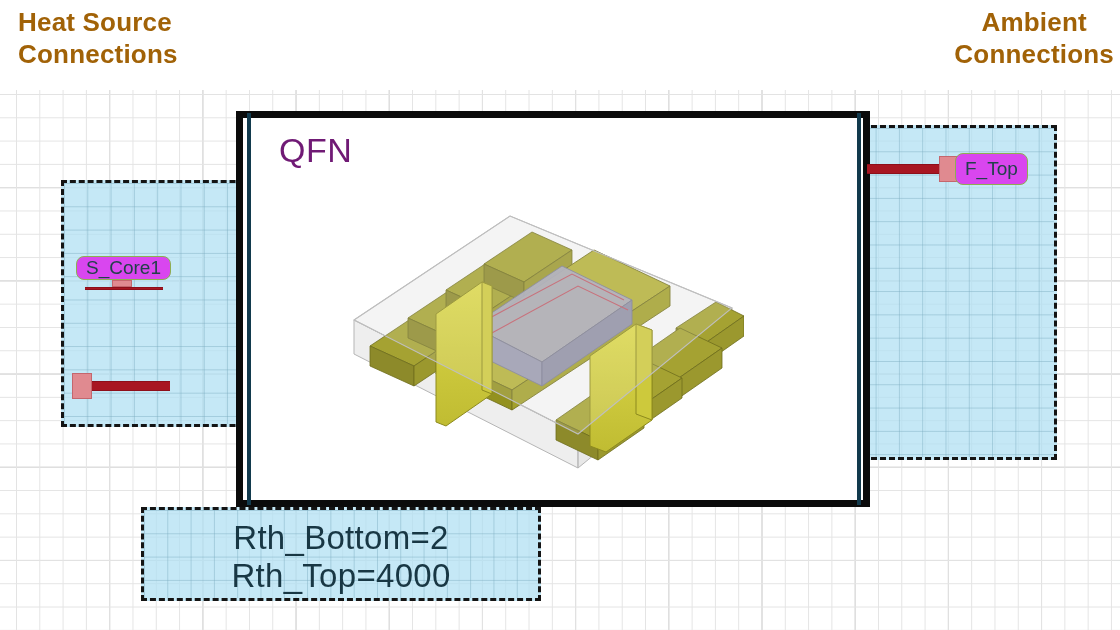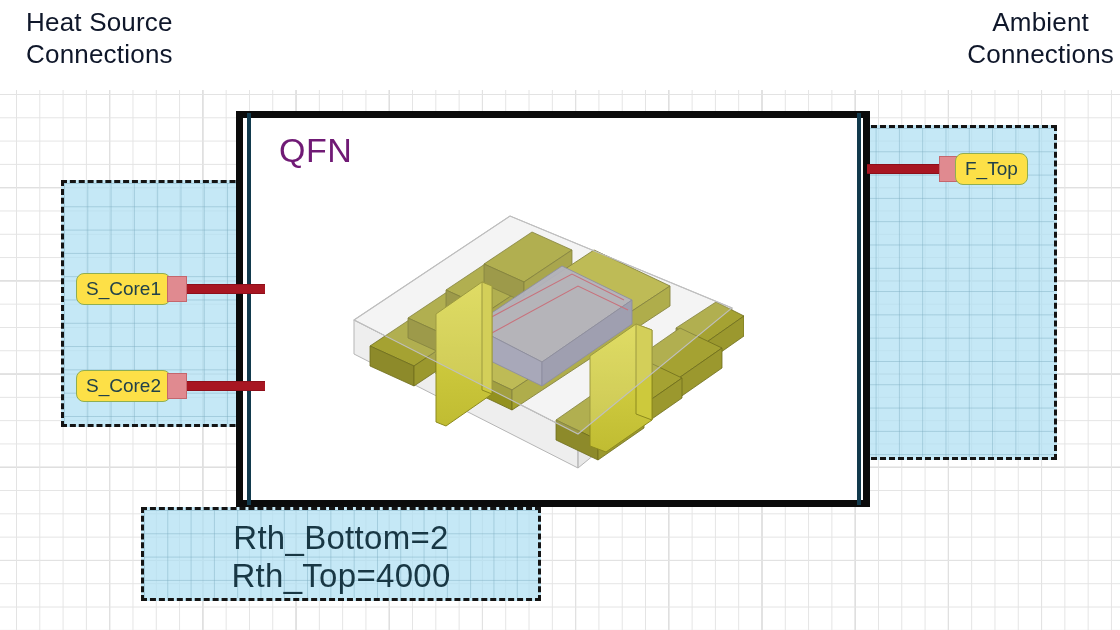--- a/index.html
+++ b/index.html
@@ -34,25 +34,24 @@
       93.2px 93.2px,
       93.2px 93.2px;
     background-position: 16px 4px, 16px 4px, 16px 4px, 16px 4px;
   }
 
   
   .heading {
     position: absolute;
     font-size: 26px;
     line-height: 32px;
-    color: #0f172a;
+    color: #a16207;
     letter-spacing: 0.2px;
     white-space: pre-line;
-    font-weight: 400;
-    margin-left: 8px;
+    font-weight: 700;
   }
   #heat-source-heading { left: 18px; top: 6px; text-align: left; }
   #ambient-heading { right: 6px; top: 6px; text-align: center; }
 
   
   #qfn-box {
     position: absolute;
     left: 236px; top: 111px;
     width: 634px; height: 396px;
     border: 7px solid #0b0b0b;
@@ -120,21 +119,21 @@
     height: 34px;
     z-index: 8;
     display: flex;
     align-items: center;
   }
   .conn-label {
     height: 32px;
     display: flex;
     align-items: center;
     padding: 0 9px;
-    background: #fde047;
+    background: #d946ef;
     border: 1.6px solid #8fae52;
     border-radius: 8px;
     font-size: 19px;
     color: #21414a;
     white-space: nowrap;
     box-sizing: border-box;
   }
   .conn-port {
     width: 20px; height: 26px;
     background: #e08a90;
@@ -143,21 +142,21 @@
   }
   .conn-wire {
     height: 10px;
     background: #a81622;
     border-top: 1px solid #8d0f1a;
     border-bottom: 1px solid #8d0f1a;
     box-sizing: border-box;
   }
 
   
-  #conn-s-core1 { left: 76px; top: 272px; }
+  #conn-s-core1 { left: 76px; top: 256px; flex-direction: column; }
   #conn-s-core2 { left: 76px; top: 369px; }
   #conn-s-core1 .conn-wire, #conn-s-core2 .conn-wire { width: 78px; }
   #conn-s-core1 .conn-port, #conn-s-core2 .conn-port { margin-left: -4px; }
 
   
   #conn-f-top    { left: 867px; top: 152px; }
   #conn-f-bottom { left: 867px; top: 396px; }
   #conn-f-top .conn-wire, #conn-f-bottom .conn-wire { width: 72px; }
   #conn-f-top .conn-port, #conn-f-bottom .conn-port { margin-right: -4px; }
 
@@ -286,21 +285,20 @@
       </g>
     </svg>
   </div>
 
   <div class="conn" id="conn-s-core1">
     <div class="conn-label">S_Core1</div>
     <div class="conn-port"></div>
     <div class="conn-wire"></div>
   </div>
   <div class="conn" id="conn-s-core2">
-    <div class="conn-label">S_Core2</div>
     <div class="conn-port"></div>
     <div class="conn-wire"></div>
   </div>
 
   <div class="conn" id="conn-f-top">
     <div class="conn-wire"></div>
     <div class="conn-port"></div>
     <div class="conn-label">F_Top</div>
   </div>
 

